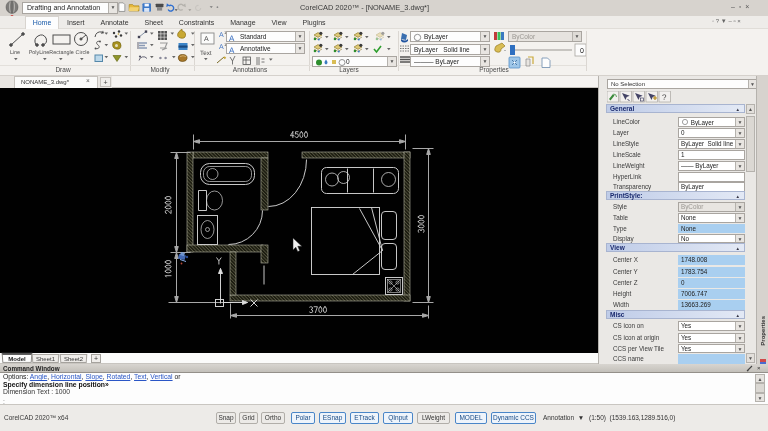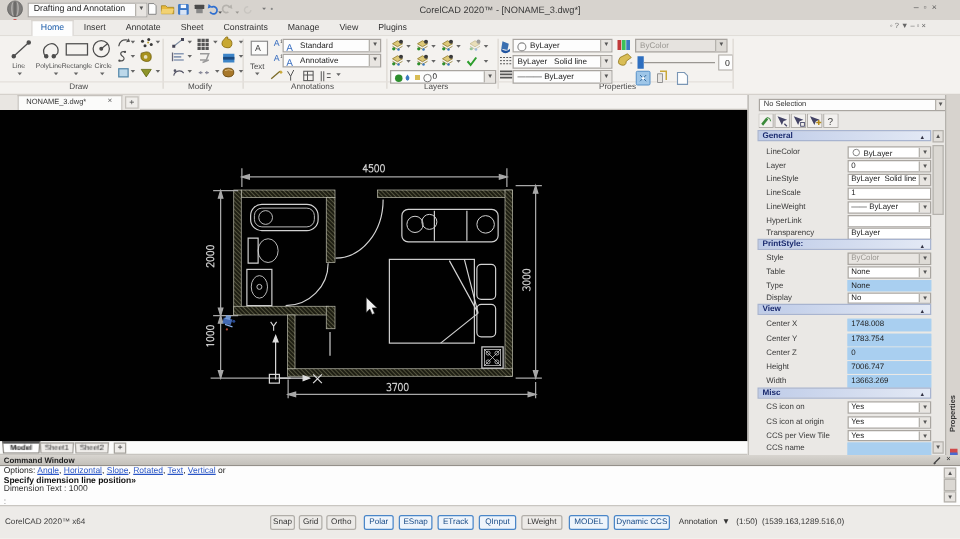--- a/index.html
+++ b/index.html
@@ -48,21 +48,21 @@
   <path d="M60.5 4.5 a3.4 3.4 0 1 1 -1 4.3" stroke="#2f6fd0" stroke-width="1.6" fill="none"></path>
   <path d="M58 1.5 l3.4 2.6 -4.1 1.6 z" fill="#2f6fd0"></path>
   <path d="M67 8.5 l1.8 2 1.8 -2 z" fill="#555"></path>
   <path d="M76.5 8.8 a3.4 3.4 0 1 1 1 -4.3" stroke="#b5b2ad" stroke-width="1.6" fill="none"></path>
   <path d="M79.5 1.8 l-3.4 2.6 4.1 1.6 z" fill="#b5b2ad"></path>
   <path d="M83 8.5 l1.8 2 1.8 -2 z" fill="#9a9792"></path>
   <path d="M95 4 a3 3 0 1 0 2.5 3" stroke="#c8c5c0" stroke-width="1.3" fill="none"></path>
   <path d="M108 5 l1.8 2 1.8 -2 z" fill="#777"></path>
   <circle cx="117" cy="6" r="1" fill="#888"></circle>
  </svg>
- <div class="abs" style="left:300px;top:3px;width:200px;text-align:center;font-size:7.4px;color:#3a3a3a">CorelCAD 2020™ - [NONAME_3.dwg*]</div>
+ <div class="abs" style="left:300px;top:3px;width:200px;font-size:7.4px;color:#3a3a3a">CorelCAD 2020™ - [NONAME_3.dwg*]</div>
  <div class="abs" style="left:731px;top:3px;width:34px;font-size:7px;color:#555;letter-spacing:4px">–▫×</div>
 </div>
 <div id="menubar" class="abs">
  <div class="abs" style="left:25px;top:0;width:34px;height:13px;background:#fdfdfd;border:1px solid #d8d4cf;border-bottom:none;color:#1759a8;font-size:7px;text-align:center;line-height:12px">Home</div>
  <div class="abs" style="left:59px;top:0;height:13px;font-size:7px;color:#333;line-height:13px">
   <span style="padding:0 8px">Insert</span><span style="padding:0 8px">Annotate</span><span style="padding:0 8px">Sheet</span><span style="padding:0 8px">Constraints</span><span style="padding:0 8px">Manage</span><span style="padding:0 8px">View</span><span style="padding:0 8px">Plugins</span>
  </div>
  <div class="abs" style="left:712px;top:2px;width:56px;font-size:6px;color:#666">◦ ? ▼ – ▫ ×</div>
 </div>
 <div id="ribbon" class="abs">

